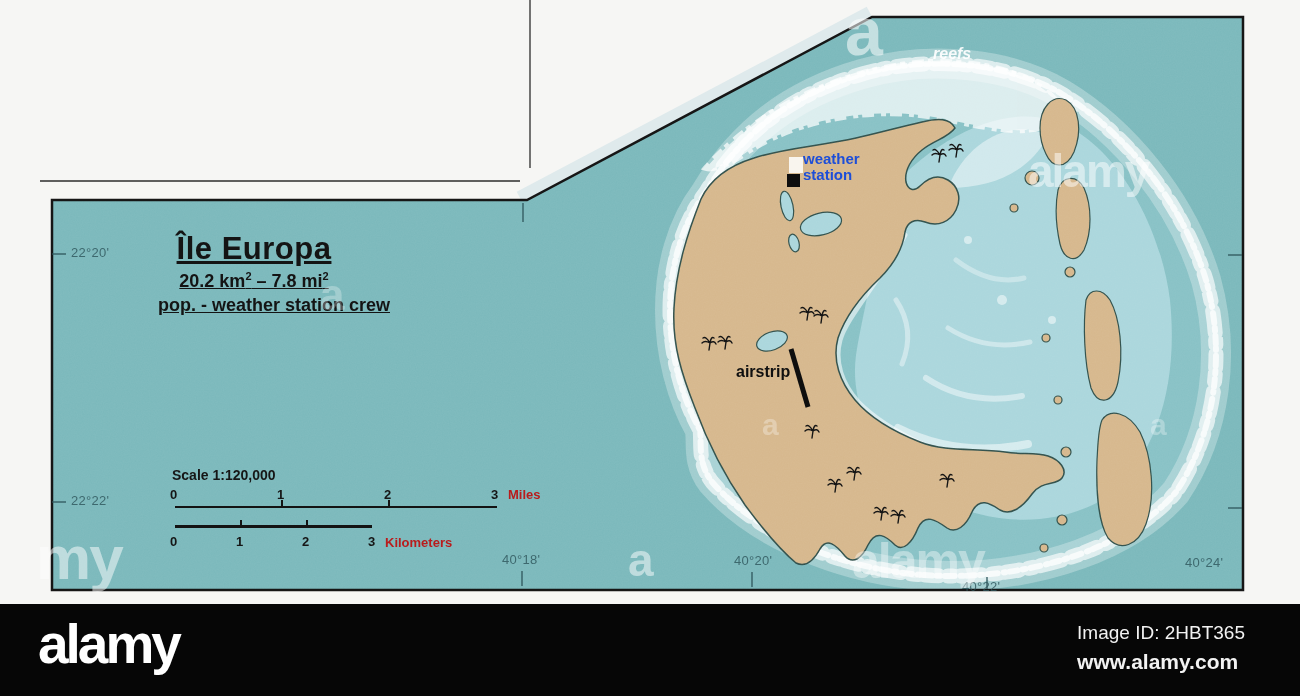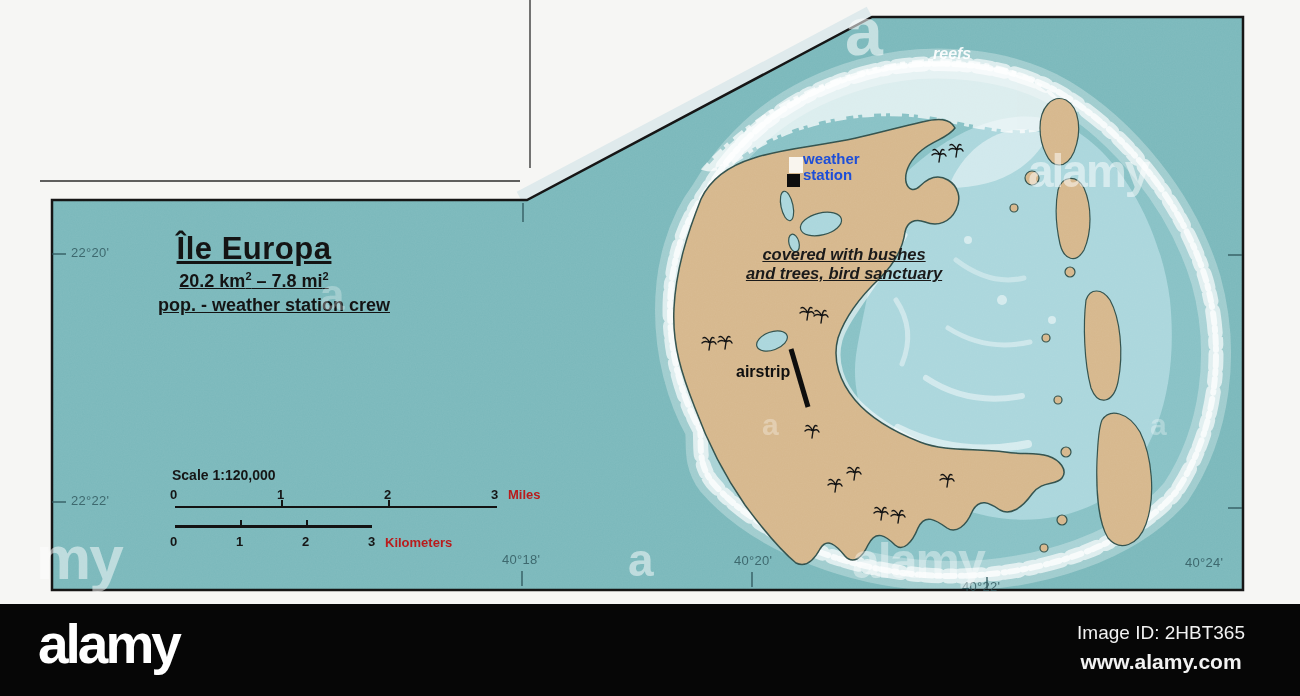--- a/index.html
+++ b/index.html
@@ -28,21 +28,21 @@
   .ws-lbl{left:803px;top:151px;font-size:15px;font-weight:bold;color:#1d4ed8;line-height:16px;}
   .veg-lbl{left:736px;top:245px;width:216px;text-align:center;font-size:16.5px;
            font-style:italic;font-weight:bold;color:#1a1a1a;line-height:19px;}
   .airstrip-lbl{left:736px;top:363px;font-size:16px;font-weight:bold;color:#101010;}
   
   .wm{position:absolute;color:#ffffff;font-weight:bold;pointer-events:none;}
   
   .alamy-bar{position:absolute;left:0;top:604px;width:1300px;height:92px;background:#060606;}
   .alamy-logo{position:absolute;left:38px;top:8px;font-size:55px;font-weight:bold;
               letter-spacing:-3px;color:#ffffff;}
-  .bar-right{position:absolute;right:55px;top:18px;text-align:center;color:#f2f2f2;margin-left:36px;}
+  .bar-right{position:absolute;right:55px;top:18px;text-align:left;color:#f2f2f2;margin-left:36px;}
   .image-id{font-size:19px;}
   .alamy-url{font-size:21px;font-weight:bold;margin-top:6px;}
 </style>
 </head>
 <body>
 
 <div id="stage">
 
   <svg width="1300" height="696" viewBox="0 0 1300 696">
     <defs>
@@ -229,24 +229,20 @@
   <div class="lbl coord" style="left:502px;top:552px;">40°18'</div>
   <div class="lbl coord" style="left:734px;top:553px;">40°20'</div>
   <div class="lbl coord" style="left:962px;top:579px;">40°22'</div>
   <div class="lbl coord" style="left:1185px;top:555px;">40°24'</div>
 
   <div class="lbl reefs-lbl">reefs</div>
   <div class="lbl ws-lbl">
     <div>weather</div>
     <div>station</div>
   </div>
-  <div class="abs veg-lbl">
-    <div>covered with bushes</div>
-    <div>and trees, bird sanctuary</div>
-  </div>
   <div class="lbl airstrip-lbl">airstrip</div>
 
   <div class="wm" style="left:845px;top:-8px;font-size:68px;opacity:.55;">a</div>
   <div class="wm" style="left:1028px;top:144px;font-size:46px;opacity:.5;letter-spacing:-2px;">alamy</div>
   <div class="wm" style="left:36px;top:522px;font-size:62px;opacity:.5;letter-spacing:-2px;">my</div>
   <div class="wm" style="left:628px;top:533px;font-size:46px;opacity:.5;">a</div>
   <div class="wm" style="left:852px;top:532px;font-size:50px;opacity:.4;letter-spacing:-2px;">alamy</div>
   <div class="wm" style="left:320px;top:270px;font-size:44px;opacity:.28;">a</div>
   <div class="wm" style="left:762px;top:408px;font-size:30px;opacity:.3;">a</div>
   <div class="wm" style="left:1150px;top:408px;font-size:30px;opacity:.3;">a</div>

